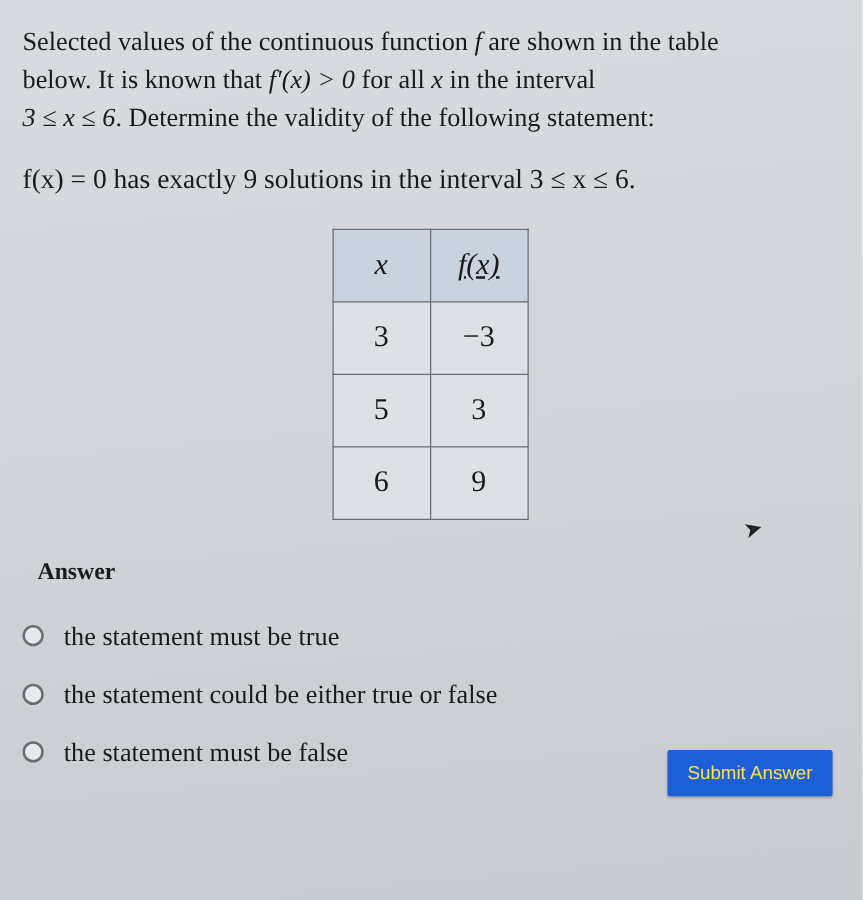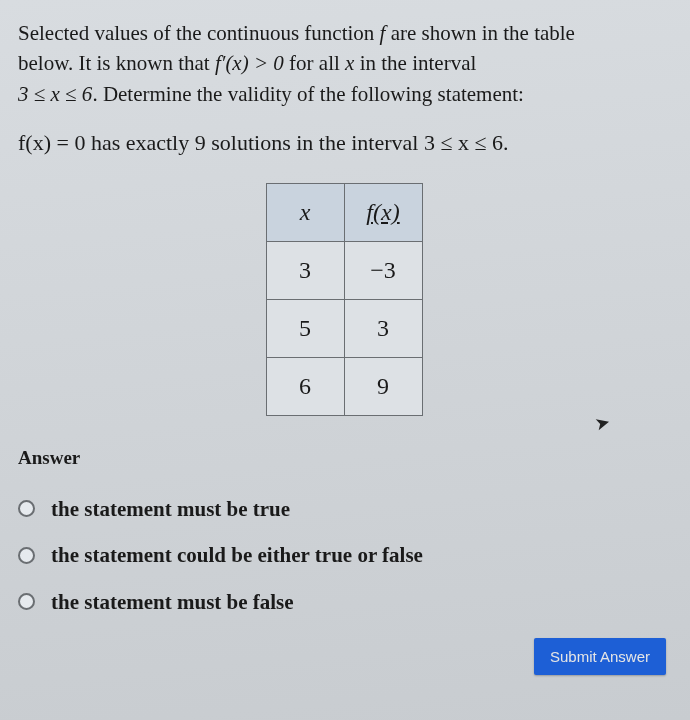--- a/index.html
+++ b/index.html
@@ -28,41 +28,40 @@
     text-align: center;
     font-size: 24px;
     font-family: 'Times New Roman', serif;
   }
   table.value-table th {
     background: #c9d3de;
     font-style: italic;
     font-weight: normal;
   }
   table.value-table th.fx { font-style: italic; text-decoration: underline; }
-  .answer-label { font-weight: bold; font-size: 19px; margin: 20px 0 22px 0; }
+  .answer-label { font-weight: bold; font-size: 19px; margin: 20px 0 22px 12px; }
   .options { font-size: 21px; }
-  .opt-row { display:flex; align-items:center; margin: 6px 0 16px 0; position:relative;font-weight:bold; }
+  .opt-row { display:flex; align-items:center; margin: 6px 0 16px 0; position:relative; }
   .radio {
     width: 17px; height: 17px; border: 2px solid #6a6e72; border-radius: 50%;
     background: #e6eaee; margin-right: 16px; flex: 0 0 auto;
   }
   .submit-btn {
     position: absolute;
     right: 24px;
     top: 600px;
     background: #1d5fd6;
-    color: #e5e5e5;
+    color: #fde047;
     font-family: Arial, sans-serif;
     font-size: 15px;
     padding: 10px 16px;
     border: none;
     border-radius: 2px;
     cursor: pointer;
     box-shadow: 0 1px 2px rgba(0,0,0,0.25);
-    margin-top: 38px;
   }
   .cursor {
     position:absolute;
     top: 410px; left: 595px;
     font-size: 18px; color:#222;
     transform: rotate(-15deg);
   }
 </style>
 </head>
 <body>

